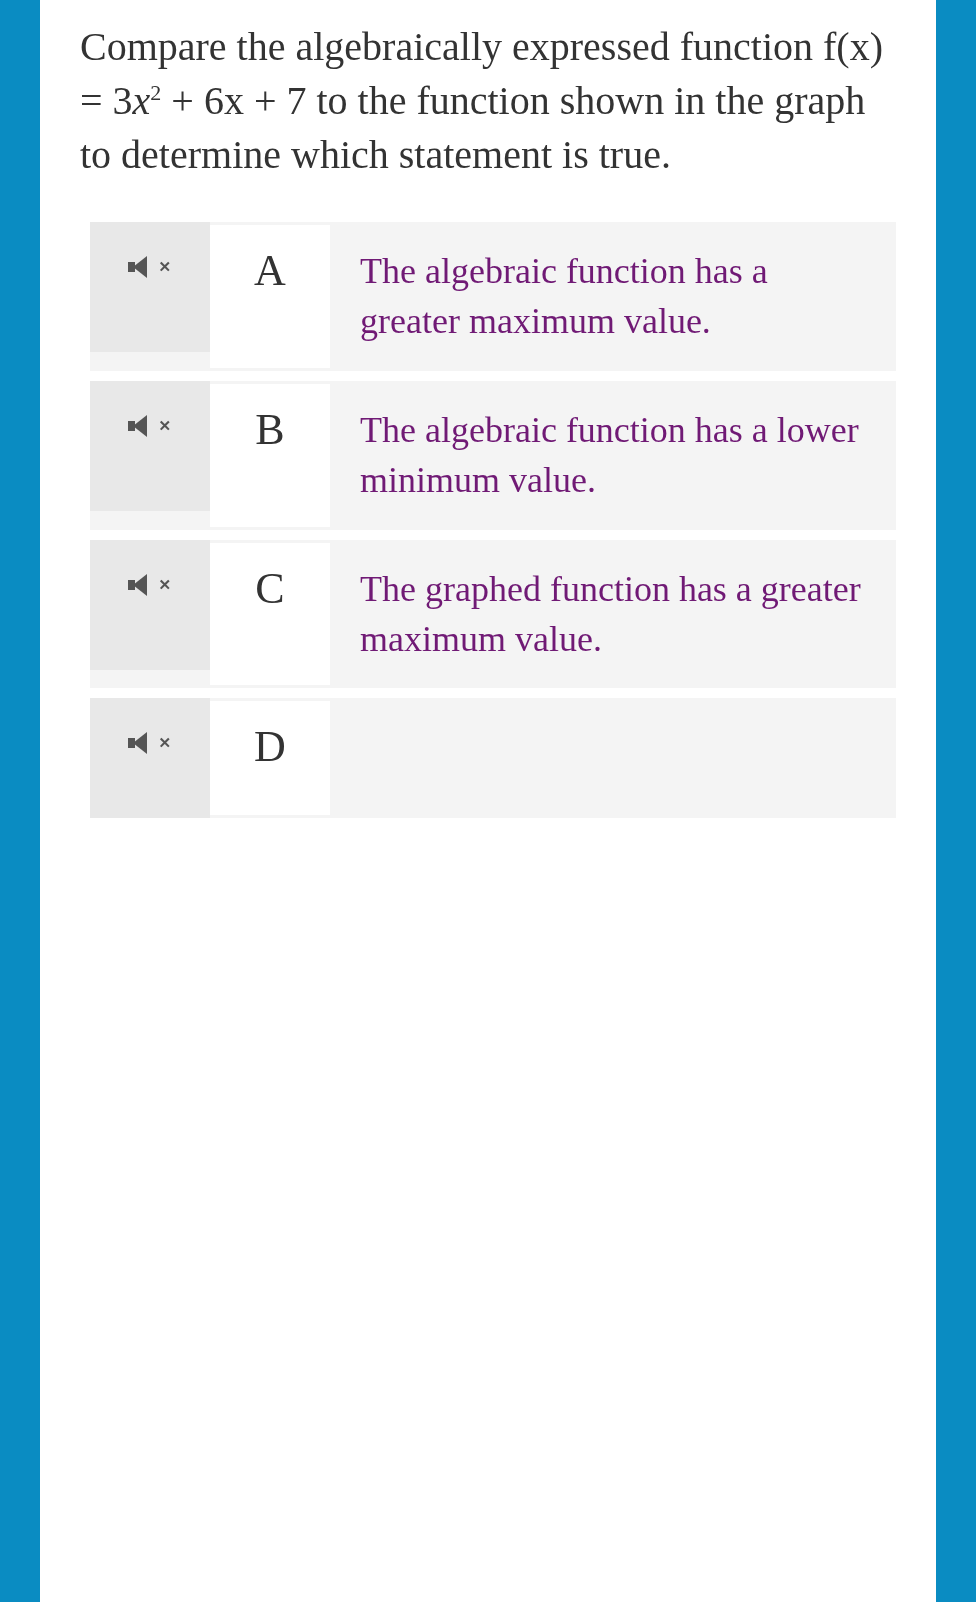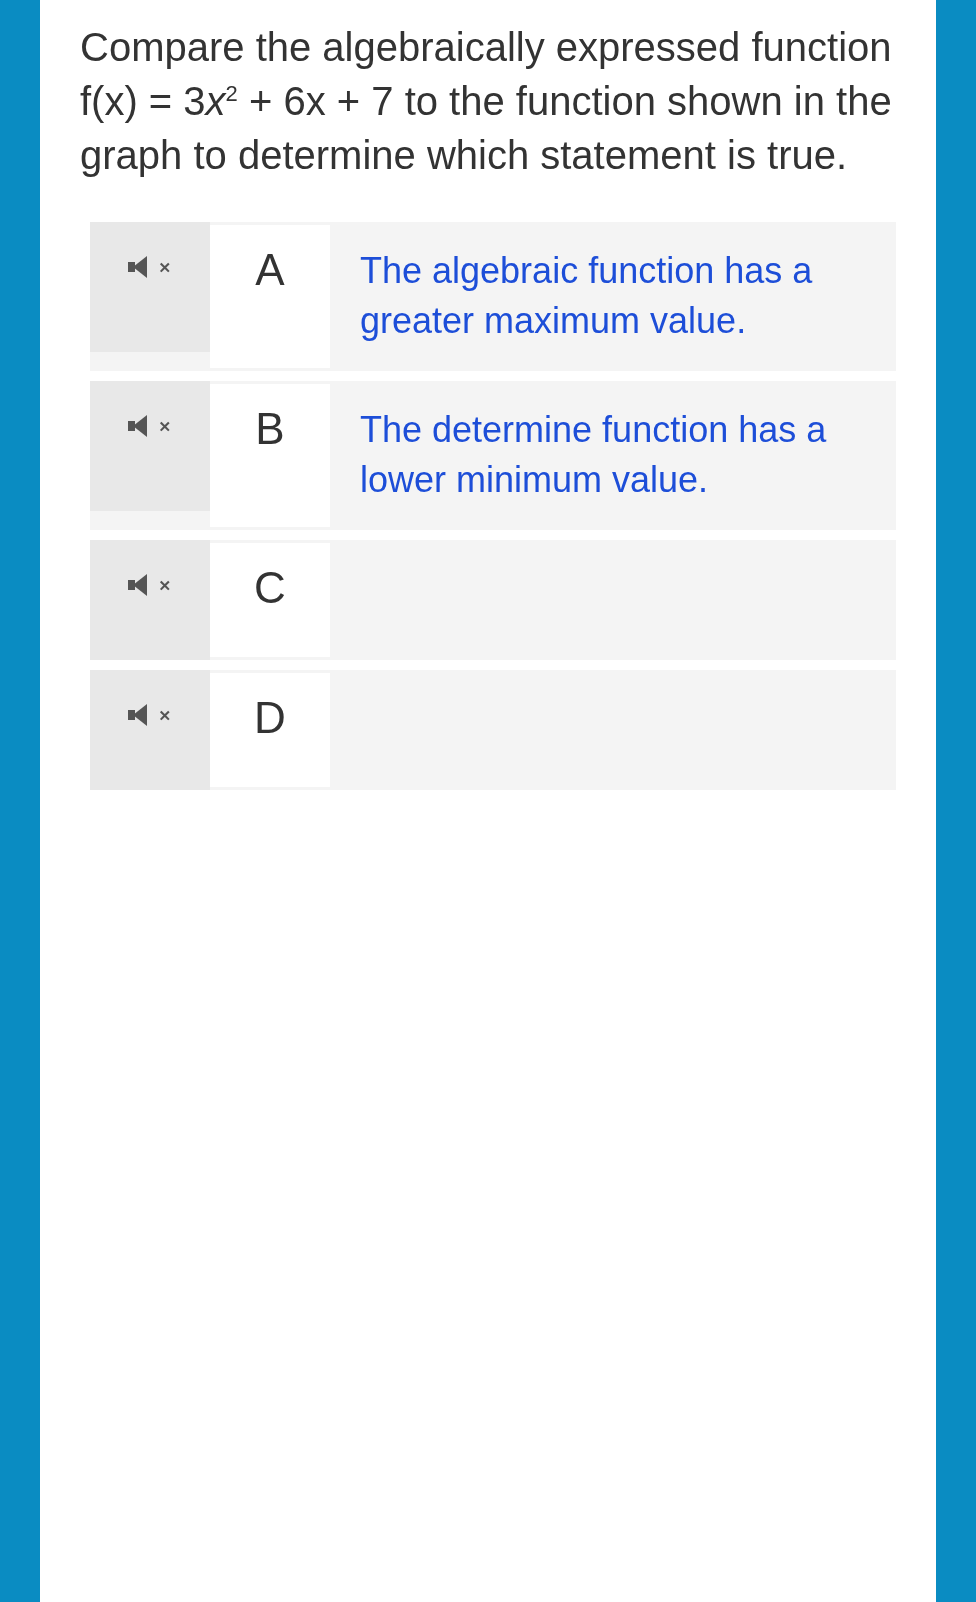--- a/index.html
+++ b/index.html
@@ -1,15 +1,15 @@
 <!DOCTYPE html>
 <html><head>
 <meta charset="utf-8">
 <style>
-  * { box-sizing: border-box; margin: 0; padding: 0; }
+  * { box-sizing: border-box; margin: 0; padding: 0; font-family: Liberation Serif, serif; }
   html, body { width: 100%; height: 100%; }
   body {
     font-family: Arial, Helvetica, sans-serif;
     background: #0a8cc2;
     display: flex;
     justify-content: center;
   }
   .outer {
     width: 976px;
     background: #0a8cc2;
@@ -64,21 +64,21 @@
     font-size: 44px;
     color: #333333;
     font-weight: 400;
     flex-shrink: 0;
     margin: 3px 0;
   }
   .text-cell {
     flex: 1;
     padding: 24px 30px;
     font-size: 36px;
-    color: #1d4ed8;
+    color: #701a75;
     line-height: 1.4;
   }
   .speaker-icon {
     width: 34px;
     height: 34px;
     position: relative;
     display: flex;
     align-items: center;
   }
   .speaker-body {
@@ -137,33 +137,34 @@
       <div class="answer">
         <div class="audio-cell">
           <div class="speaker-icon">
             <div class="speaker-body">
                 <div class="speaker-box"></div>
               </div>
             <div class="speaker-x">✕</div>
           </div>
         </div>
         <div class="letter-cell">B</div>
-        <div class="text-cell">The determine function has a lower minimum value.</div>
+        <div class="text-cell">The algebraic function has a lower minimum value.</div>
       </div>
 
       <div class="answer">
         <div class="audio-cell">
           <div class="speaker-icon">
             <div class="speaker-body">
                 <div class="speaker-box"></div>
               </div>
             <div class="speaker-x">✕</div>
           </div>
         </div>
         <div class="letter-cell">C</div>
+        <div class="text-cell">The graphed function has a greater maximum value.</div>
       </div>
 
       <div class="answer">
         <div class="audio-cell">
           <div class="speaker-icon">
             <div class="speaker-body">
                 <div class="speaker-box"></div>
               </div>
             <div class="speaker-x">✕</div>
           </div>

